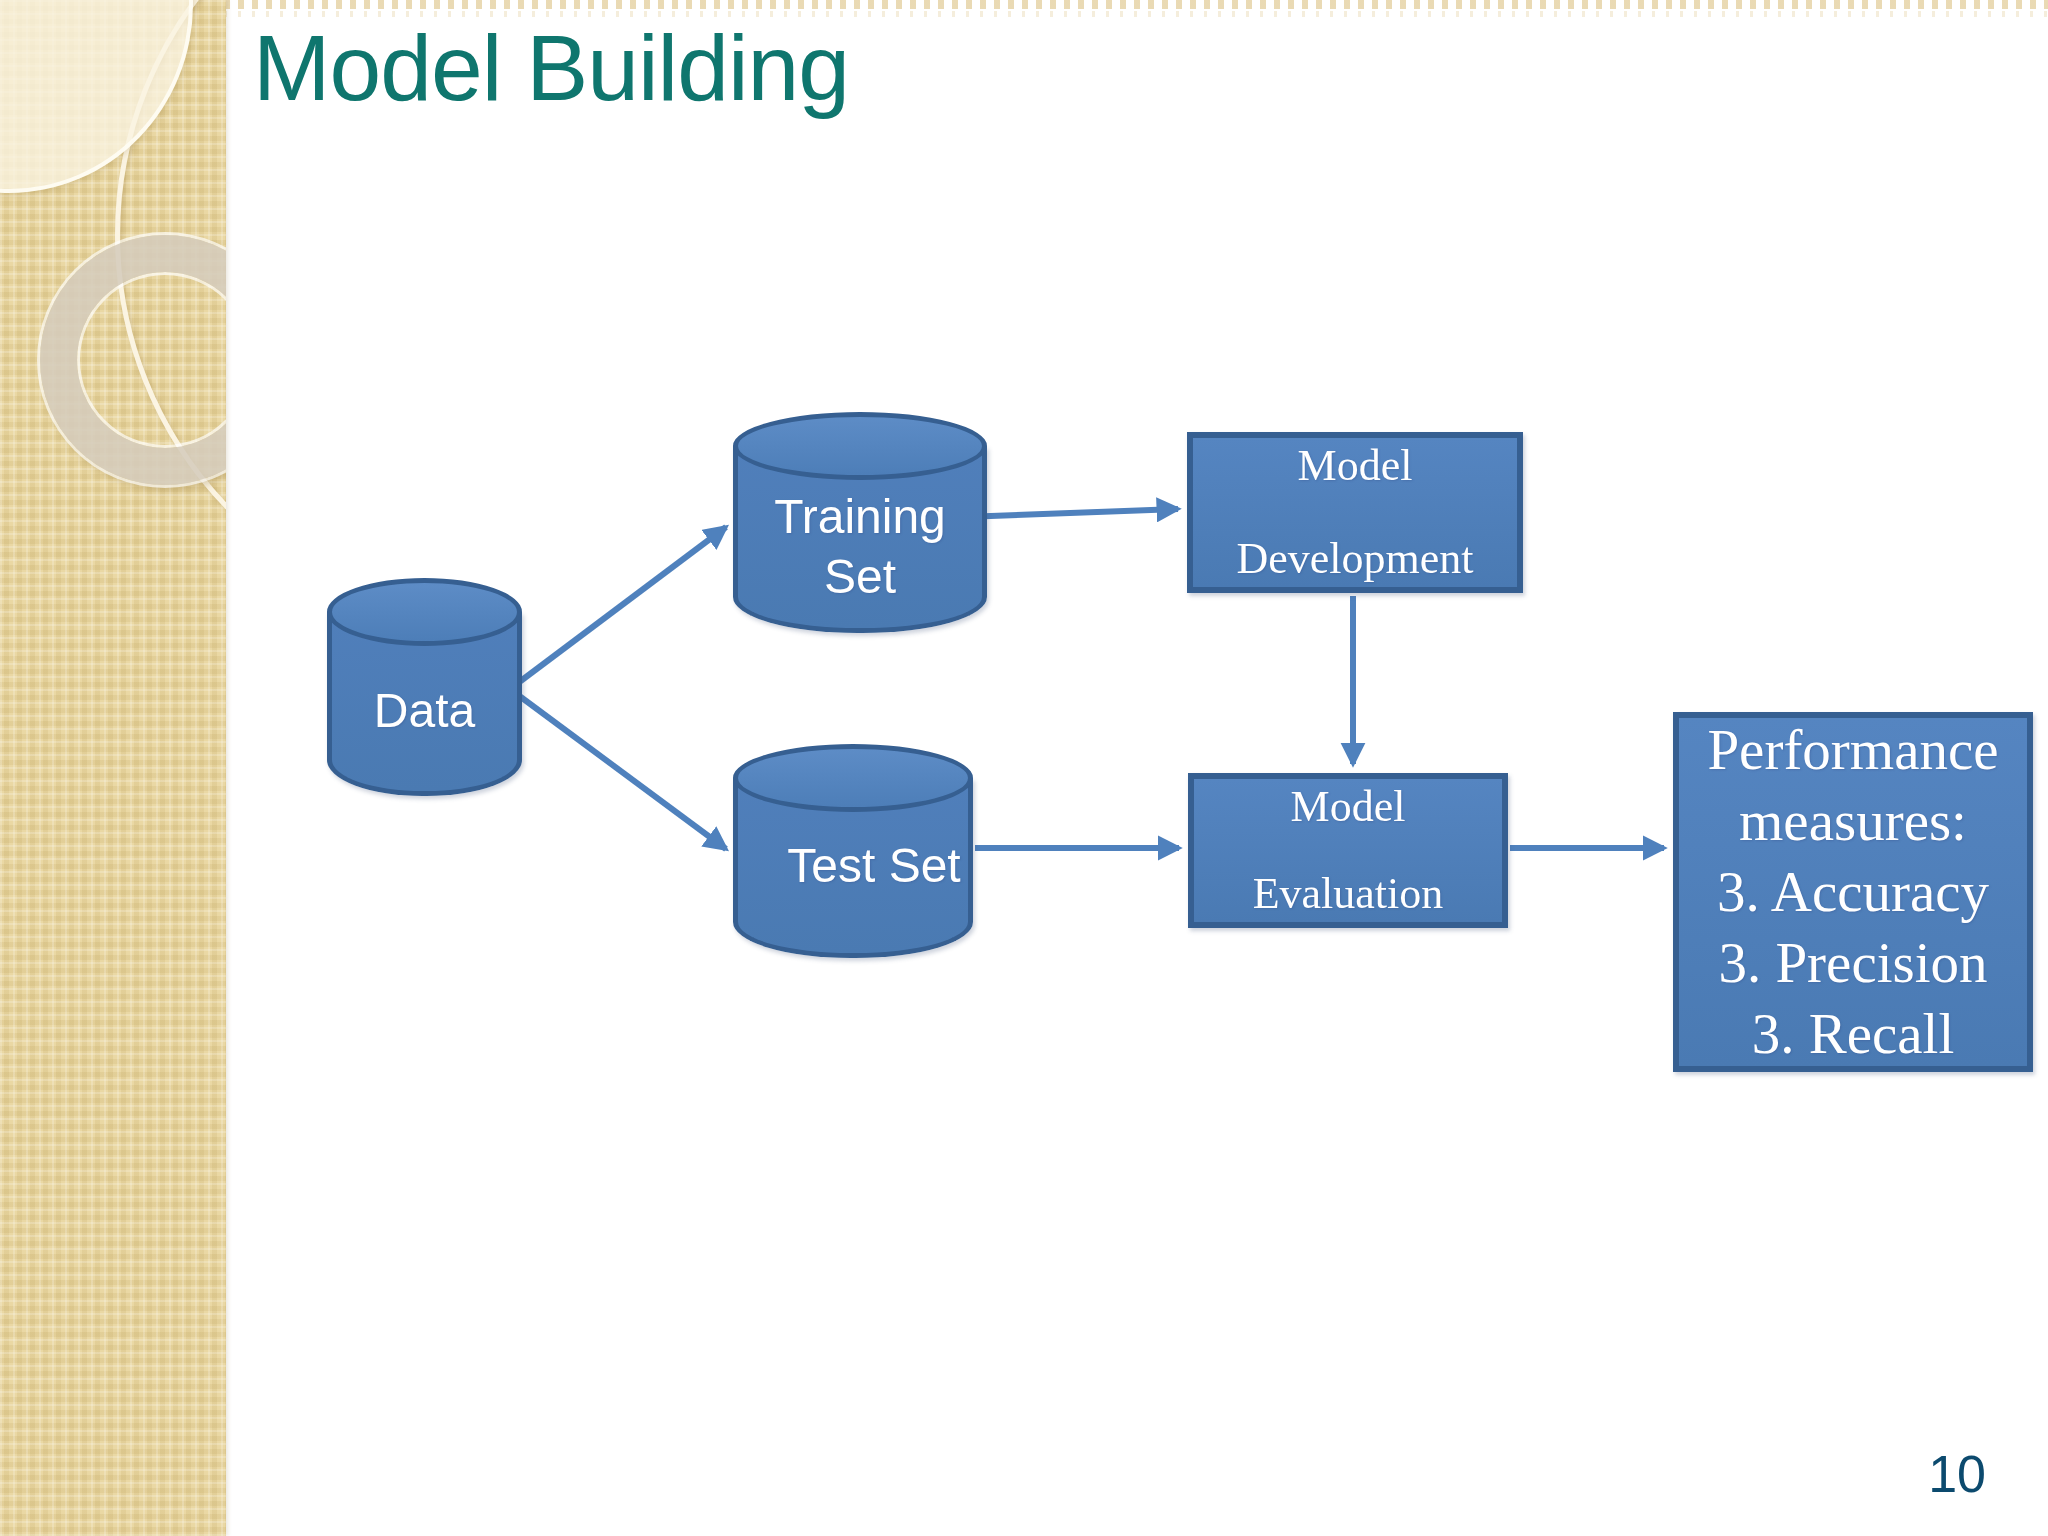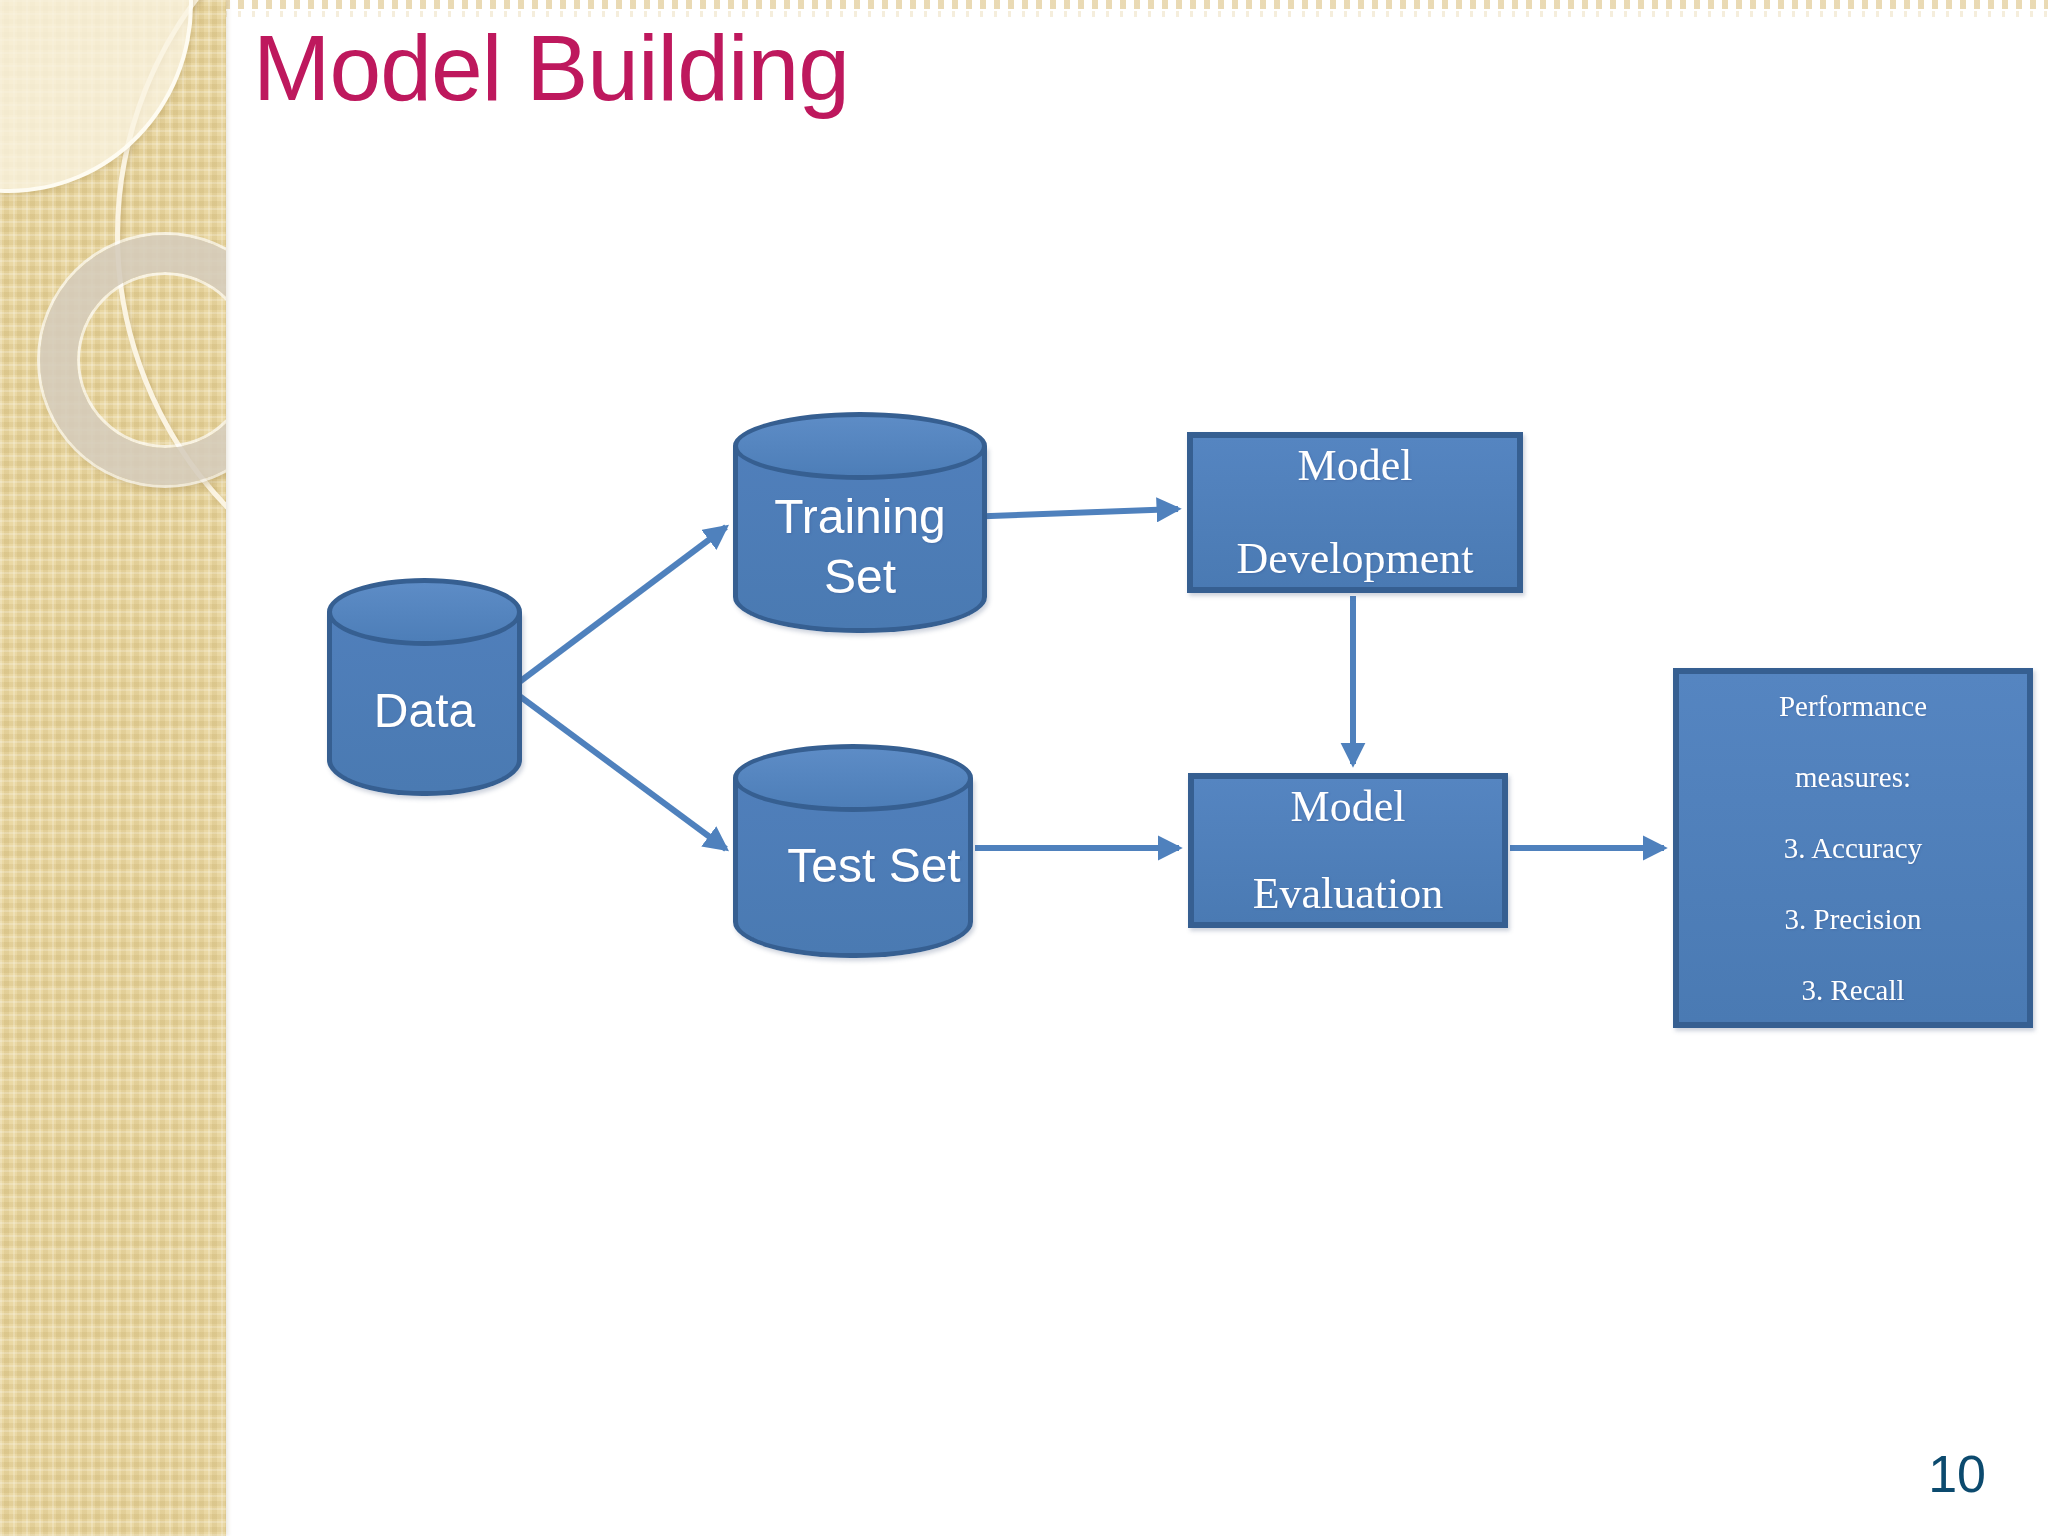--- a/index.html
+++ b/index.html
@@ -42,21 +42,21 @@
   .sb-thick-ring{
     position:absolute;left:40px;top:235px;width:250px;height:250px;border-radius:50%;
     border:37px solid rgba(213,204,188,.88);
     box-sizing:border-box;
     box-shadow:0 0 0 3px rgba(255,255,255,.65), inset 0 0 0 3px rgba(255,255,255,.65), 4px 5px 8px rgba(140,110,50,.30);
   }
 
   
   .slide-title{
     position:absolute;left:253px;top:20px;z-index:3;
-    font-size:93px;line-height:1.05;letter-spacing:-1px;color:#be185d;
+    font-size:93px;line-height:1.05;letter-spacing:-1px;color:#0f766e;
   }
   .page-number{
     position:absolute;right:62px;top:1444px;z-index:3;
     font-size:52px;color:#0c4a6e;
   }
 
   
   svg.connectors{position:absolute;left:0;top:0;z-index:3;pointer-events:none;}
   svg.connectors line{stroke:#4f81bd;stroke-width:6;}
 
@@ -86,21 +86,21 @@
   .node-box{
     position:absolute;z-index:4;box-sizing:border-box;
     background:linear-gradient(180deg,#5585c1,#4a7ab3);
     border:6px solid #365f91;
     display:flex;flex-direction:column;align-items:center;justify-content:space-between;
     color:#ffffff;text-shadow:1px 1px 2px rgba(60,90,150,.45);
     box-shadow:2px 3px 4px rgba(60,80,120,.25);
     font-family:Liberation Serif, serif;
   }
   .node-box.two-line{font-size:44px;line-height:56px;}
-  .node-box.list{font-size:29px;line-height:64px;}
+  .node-box.list{font-size:57px;line-height:64px;margin-top:44px;}
 </style>
 </head>
 <body>
 
 <div class="top-strip"></div>
 <div class="top-strip2"></div>
 
 <div class="sidebar">
   <div class="sb-thin-circle"></div>
   <div class="sb-quarter"></div>

